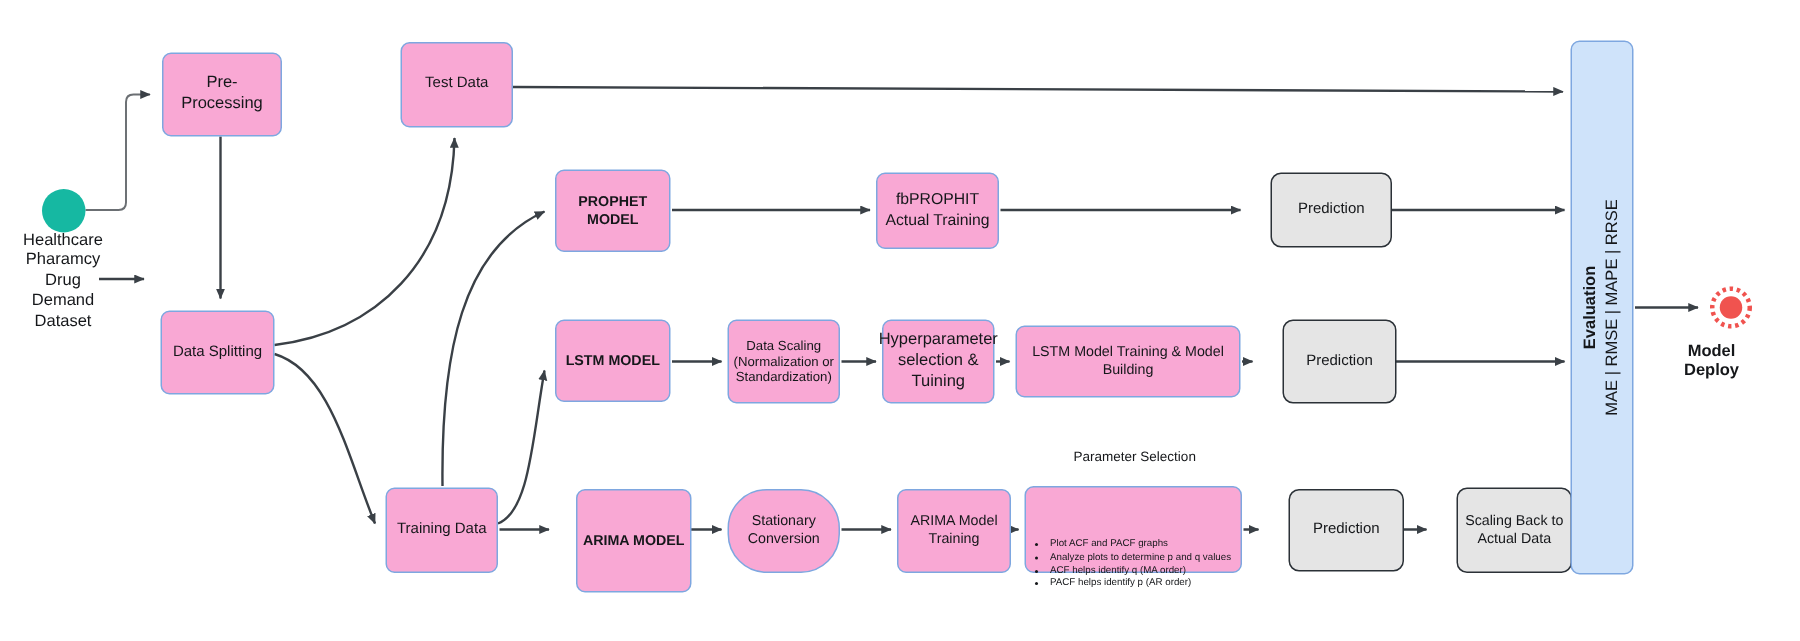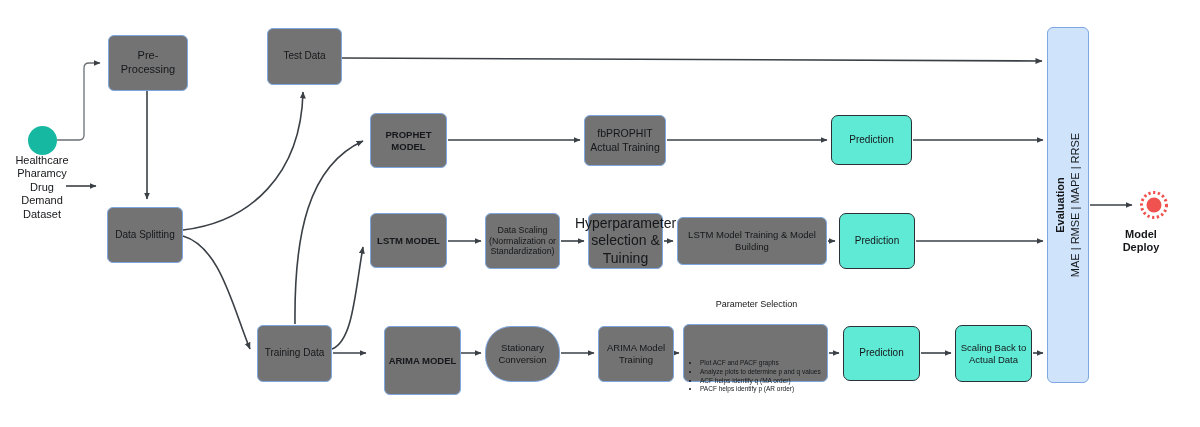--- a/index.html
+++ b/index.html
@@ -3,25 +3,25 @@
 <meta charset="utf-8">
 <style>
   html,body{margin:0;padding:0;background:#ffffff;}
   #canvas{
     position:relative;width:1200px;height:427px;background:#ffffff;overflow:hidden;
     font-family:"Liberation Sans", sans-serif;color:#1a1a1a;
   }
   #edges{position:absolute;left:0;top:0;width:1200px;height:427px;z-index:0;}
   .node{
     position:absolute;z-index:1;box-sizing:border-box;
-    background:#737373;border:1.5px solid #7ea7e0;border-radius:6px;
+    background:#f9a8d4;border:1.5px solid #7ea7e0;border-radius:6px;
     display:flex;align-items:center;justify-content:center;text-align:center;
     font-size:10px;line-height:1.25;padding:2px;color:#15171a;
   }
-  .node.white{background:#5eead4;border:1.6px solid #2b3137;border-radius:7px;}
+  .node.white{background:#e5e5e5;border:1.6px solid #2b3137;border-radius:7px;margin-left:16px;}
   .node.bold{font-weight:700;font-size:9.5px;}
   .preline{white-space:pre-line;}
   .freelabel{position:absolute;z-index:1;text-align:center;font-size:11px;line-height:1.22;color:#15171a;}
   
   .start-circle{position:absolute;z-index:1;width:29px;height:29px;border-radius:50%;background:#16b8a2;}
   
   .param{flex-direction:column;align-items:stretch;justify-content:center;padding:3px 4px 16px 6px;gap:48px;}
   .param .ptitle{text-align:center;font-size:9px;margin-bottom:1px;}
   .param ul{margin:0;padding:0 0 0 10px;list-style:disc;text-align:left;}
   .param li{font-size:6.5px;line-height:1.35;}
@@ -83,21 +83,21 @@
   <div class="node" style="left:108px;top:35px;width:80px;height:56px;font-size:11px;">Pre-Processing</div>
   <div class="node" style="left:267px;top:28px;width:75px;height:57px;">Test Data</div>
   <div class="node" style="left:107px;top:207px;width:76px;height:56px;">Data Splitting</div>
   <div class="node" style="left:257px;top:325px;width:75px;height:57px;">Training Data</div>
 
   <div class="node bold" style="left:370px;top:113px;width:77px;height:55px;">PROPHET MODEL</div>
   <div class="node" style="left:584px;top:115px;width:82px;height:51px;font-size:10.5px;">fbPROPHIT Actual Training</div>
 
   <div class="node bold" style="left:370px;top:213px;width:77px;height:55px;">LSTM MODEL</div>
   <div class="node" style="left:485px;top:213px;width:75px;height:56px;font-size:8.8px;">Data Scaling (Normalization or Standardization)</div>
-  <div class="node" style="left:588px;top:213px;width:75px;height:56px;font-size:14px;">Hyperparameter selection &amp; Tuining</div>
+  <div class="node" style="left:588px;top:213px;width:75px;height:56px;font-size:11px;">Hyperparameter selection &amp; Tuining</div>
   <div class="node" style="left:677px;top:217px;width:150px;height:48px;font-size:9.5px;">LSTM Model Training &amp; Model Building</div>
 
   <div class="node bold" style="left:370px;top:326px;width:77px;height:69px;margin-left:14px;">ARIMA MODEL</div>
   <div class="node" style="left:485px;top:326px;width:75px;height:56px;font-size:9.5px;border-radius:26px;">Stationary Conversion</div>
   <div class="node" style="left:598px;top:326px;width:76px;height:56px;font-size:9.5px;">ARIMA Model Training</div>
 
   <div class="node param" style="left:683px;top:324px;width:145px;height:58px;">
     <div class="ptitle">Parameter Selection</div>
     <ul>
       <li>Plot ACF and PACF graphs</li>

